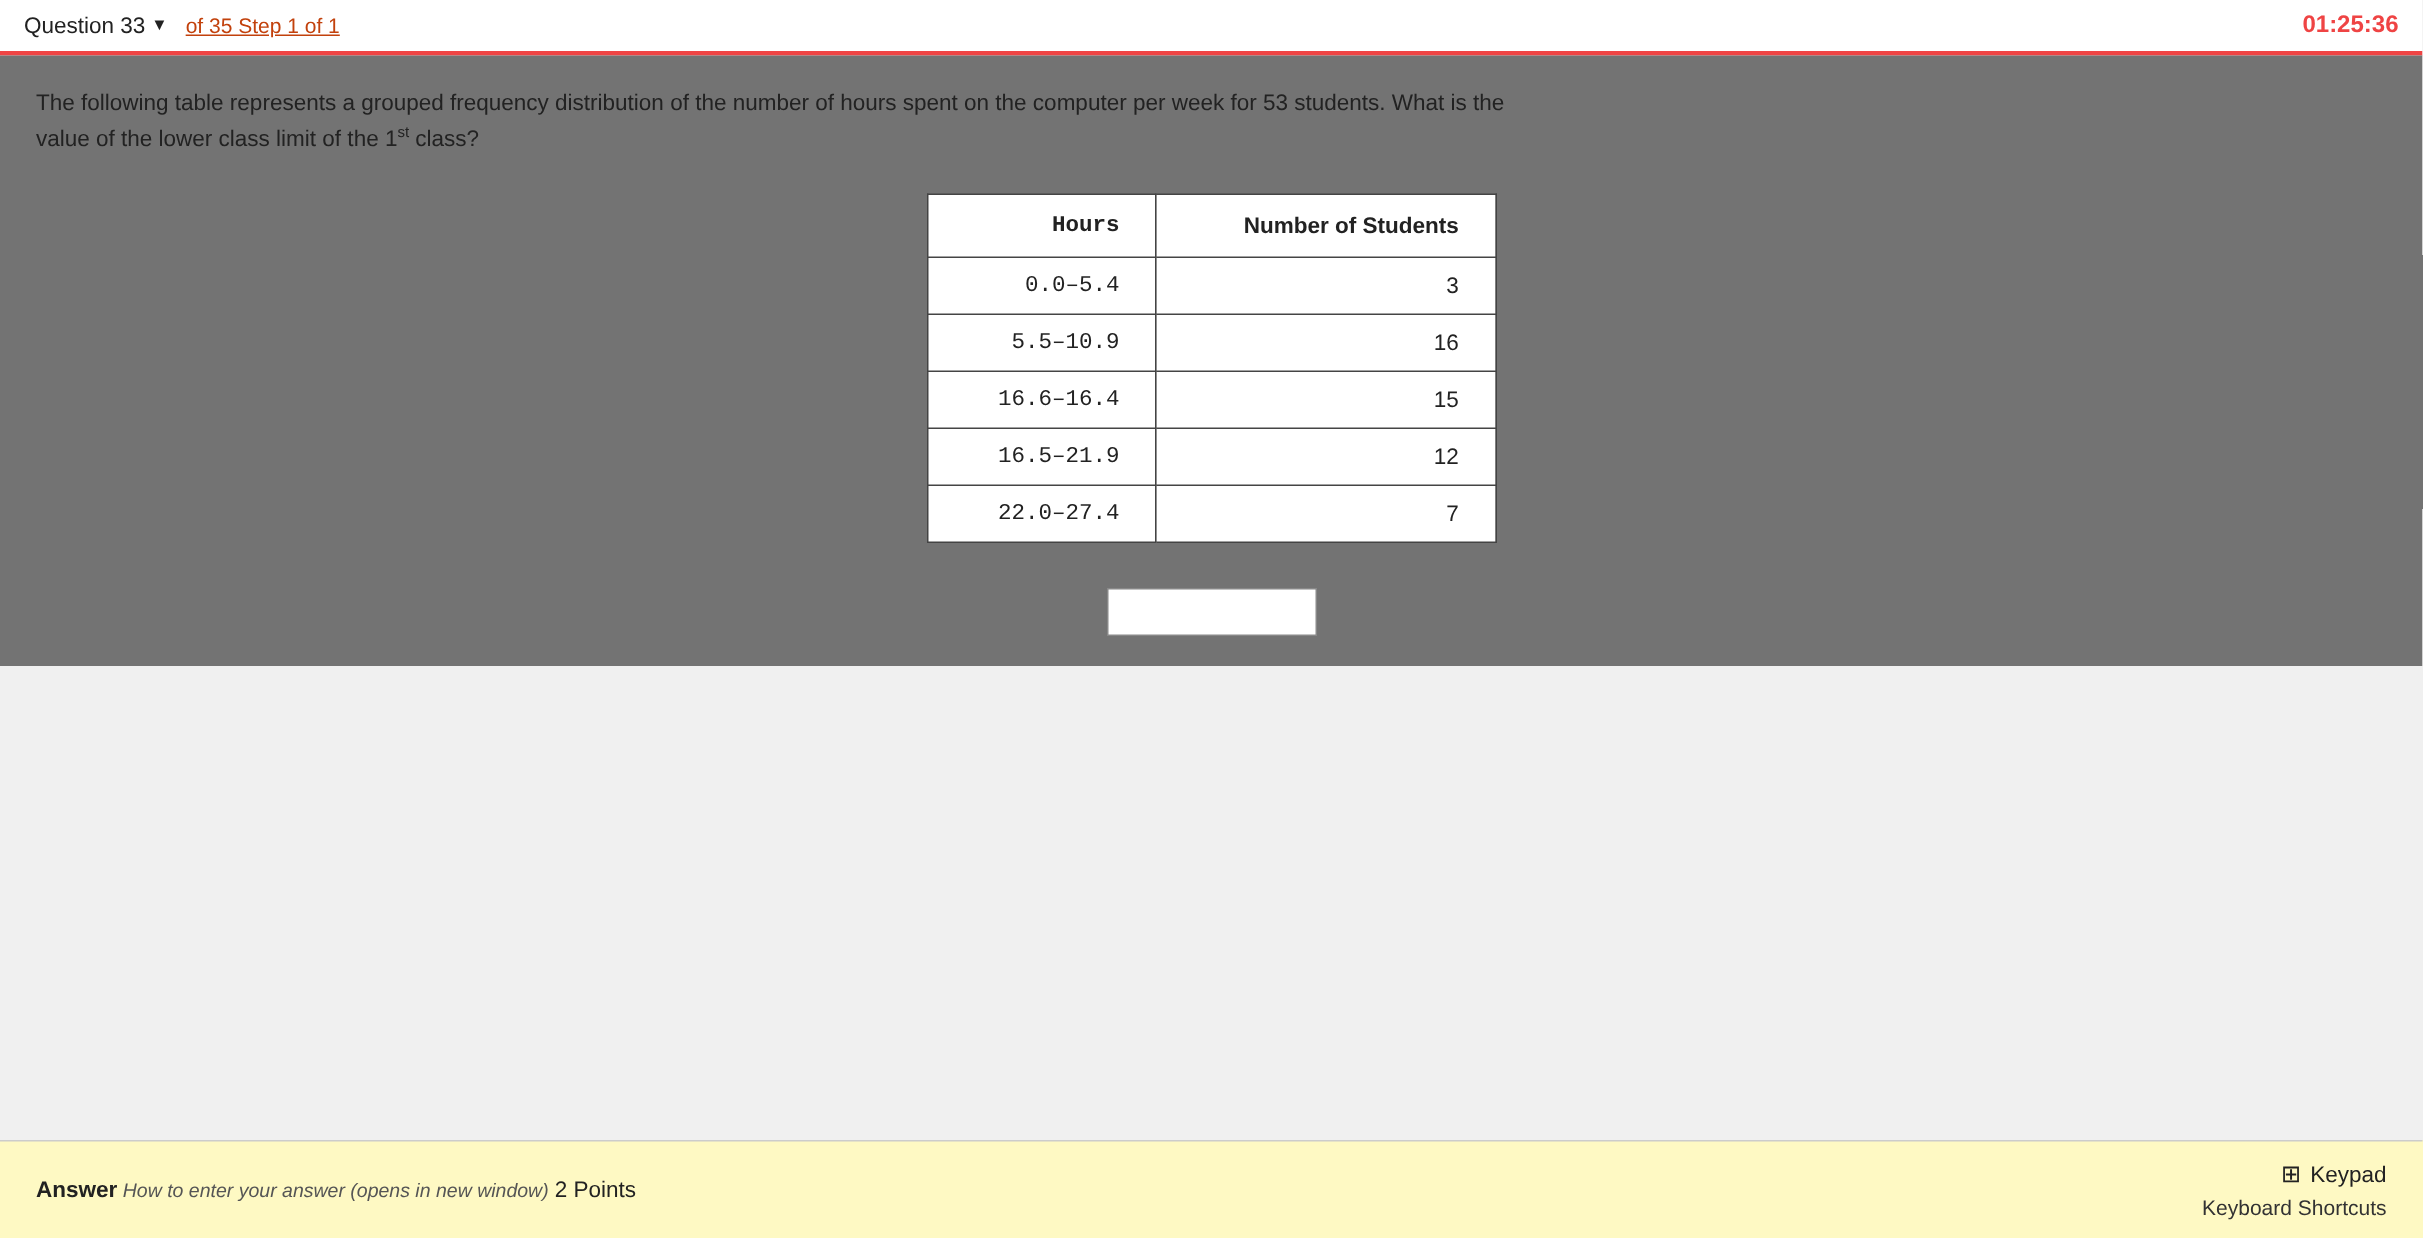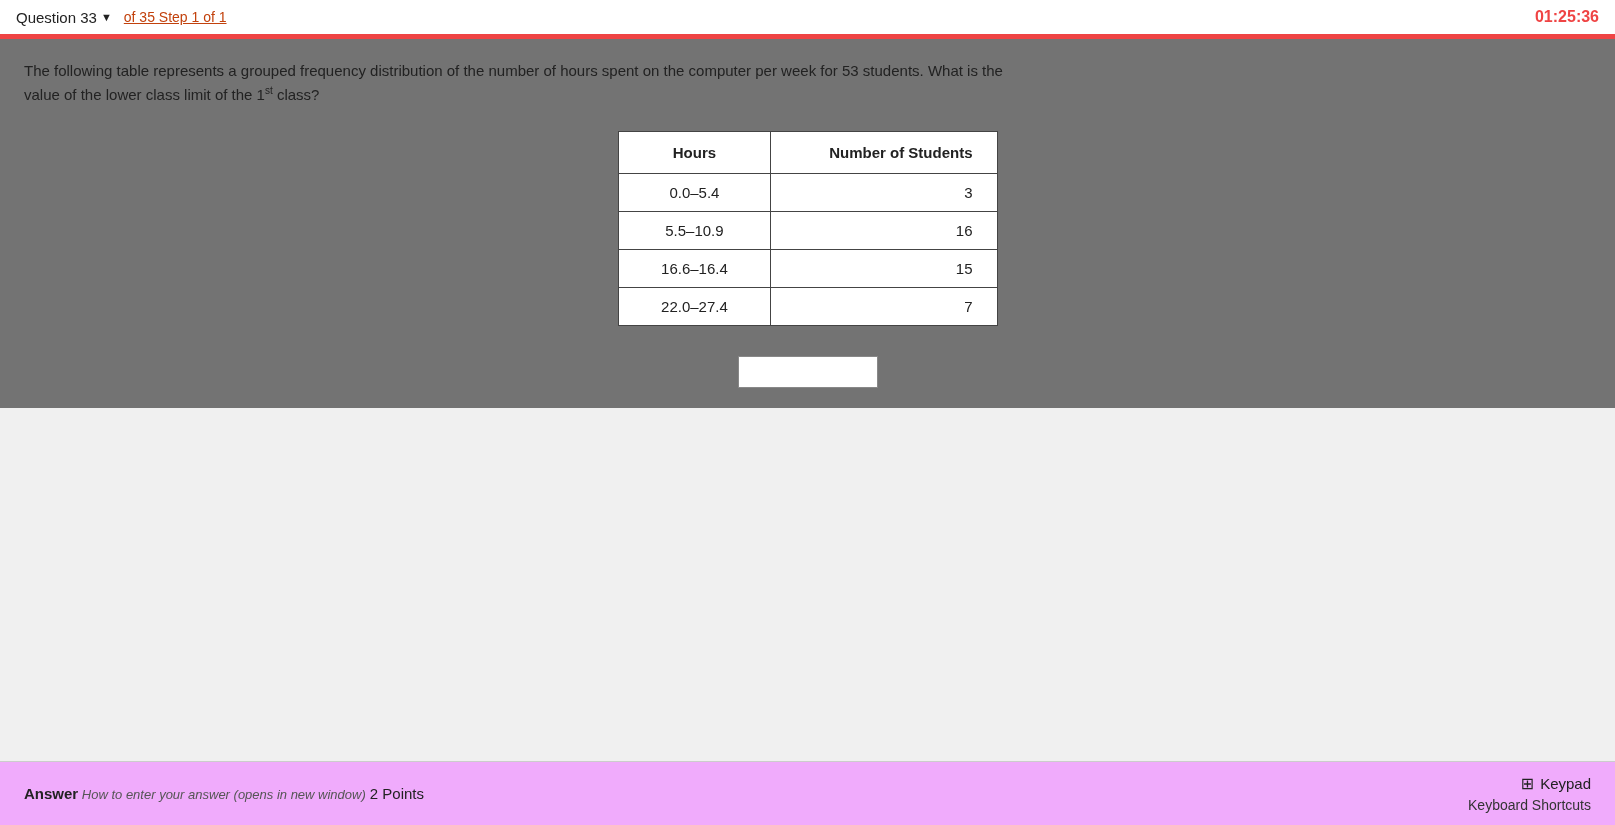--- a/index.html
+++ b/index.html
@@ -16,21 +16,21 @@
       position: relative;
       color: #222;
     }
 
     .top-bar {
       display: flex;
       justify-content: space-between;
       align-items: center;
       padding: 8px 16px;
       background-color: #fff;
-      border-bottom: 5px solid #ef4444;
+      border-bottom: 3px solid #ef4444;
     }
 
     .top-bar-left {
       display: flex;
       align-items: center;
       gap: 12px;
     }
 
     .question-selector {
       display: flex;
@@ -96,22 +96,23 @@
       font-weight: bold;
       background-color: #fff;
       padding: 12px 24px;
     }
 
     .freq-table td {
       background-color: #fff;
     }
 
     .freq-table .hours-col {
-      text-align: center;
+      text-align: right;
       min-width: 130px;
+      font-family: Liberation Mono, monospace;
     }
 
     .freq-table .students-col {
       text-align: right;
       min-width: 180px;
     }
 
     .answer-input-container {
       display: flex;
       justify-content: center;
@@ -128,21 +129,21 @@
 
     .bottom-bar {
       position: fixed;
       bottom: 0;
       left: 0;
       right: 0;
       display: flex;
       justify-content: space-between;
       align-items: center;
       padding: 12px 24px;
-      background-color: #f0abfc;
+      background-color: #fef9c3;
       border-top: 1px solid #ccc;
     }
 
     .answer-label {
       font-size: 15px;
     }
 
     .answer-label strong {
       font-weight: bold;
     }
@@ -223,20 +224,24 @@
           </tr>
           <tr>
             <td class="hours-col">5.5–10.9</td>
             <td class="students-col">16</td>
           </tr>
           <tr>
             <td class="hours-col">16.6–16.4</td>
             <td class="students-col">15</td>
           </tr>
           <tr>
+            <td class="hours-col">16.5–21.9</td>
+            <td class="students-col">12</td>
+          </tr>
+          <tr>
             <td class="hours-col">22.0–27.4</td>
             <td class="students-col">7</td>
           </tr>
         </tbody>
     </table>
   </div>
 
   <div class="answer-input-container">
     <input type="text" class="answer-input" style="">
   </div>

